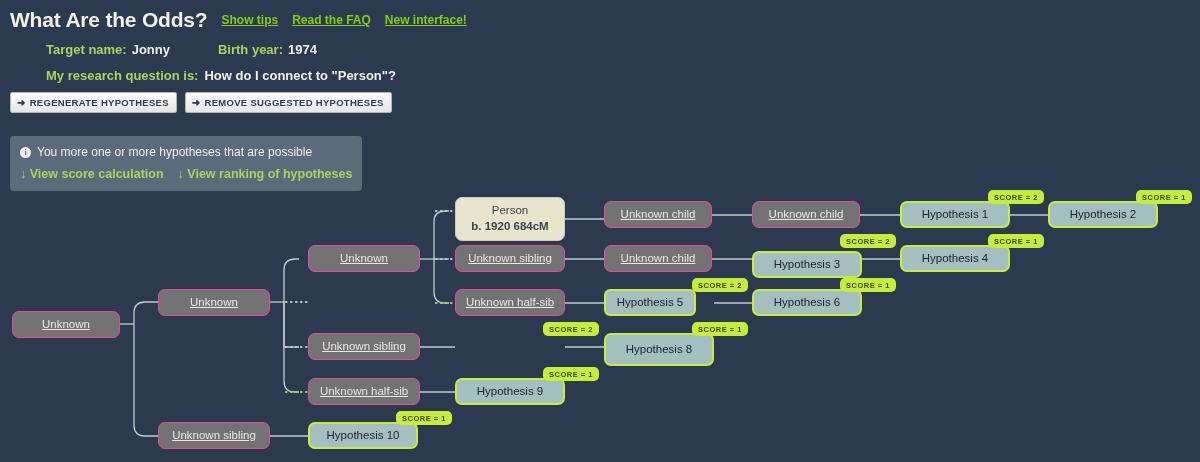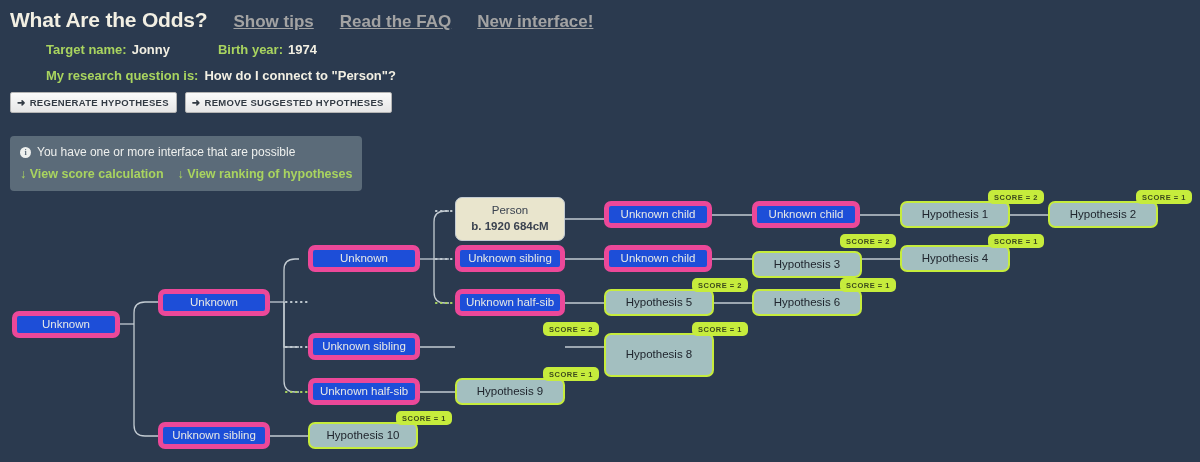--- a/index.html
+++ b/index.html
@@ -17,39 +17,38 @@
   }
 
   
   #header-area {
     position: absolute;
     left: 0; top: 0;
     width: 1200px;
   }
   .title-row {
     display: flex;
-    align-items: flex-end;
+    align-items: center;
     padding: 8px 8px 0 10px;
   }
   #page-title {
     font-size: 21px;
     font-weight: bold;
     color: #f2efe3;
     letter-spacing: -0.2px;
     margin-right: 14px;
   }
   .head-link {
-    font-size: 17px;
-    font-weight: bold;
-    color: #a3a3a3;
+    font-size: 12px;
+    font-weight: bold;
+    color: #84cc16;
     text-decoration: underline;
     margin-right: 14px;
     cursor: pointer;
     white-space: nowrap;
-    margin-left: 12px;
   }
 
   .meta-row {
     padding: 10px 0 0 10px;
     font-size: 13px;
     white-space: nowrap;
   }
   .meta-label {
     color: #a9d45f;
     font-weight: bold;
@@ -159,23 +158,24 @@
     flex-direction: column;
     align-items: center;
     justify-content: center;
     text-align: center;
     font-size: 11.5px;
     line-height: 1.35;
     white-space: nowrap;
     cursor: pointer;
   }
   .node.plain {
-    background: #1d4ed8;
-    border: 5px solid #ec4899;
+    background: #737373;
+    border: 1px solid #ec4899;
     color: #e7e9e6;
+    text-decoration: underline;
   }
   .node.person {
     background: #e9e5cd;
     border: 1px solid #c3cbd2;
     color: #3b4350;
   }
   .node.person .l2 { font-weight: bold; }
   .node.person .l2 .soft { font-weight: bold; }
   .node.hypo {
     background: #a3bfc0;
@@ -225,21 +225,21 @@
     <button class="gbtn">
       <span class="arrow">➜</span>
       <span>REMOVE SUGGESTED HYPOTHESES</span>
     </button>
   </div>
 </div>
 
 <div id="info-panel">
   <div class="info-line">
     <span class="info-i">i</span>
-    <span>You have one or more interface that are possible</span>
+    <span>You more one or more hypotheses that are possible</span>
   </div>
   <div class="info-links">
     <span class="info-link">
       <span>↓</span>
       <span>View score calculation</span>
     </span>
     <span class="info-link">
       <span>↓</span>
       <span>View ranking of hypotheses</span>
     </span>
@@ -342,30 +342,30 @@
     </div>
     <div class="score-badge" style="left: 1136px; top: 190px;">SCORE = 1</div>
     <div class="node hypo" style="left: 752px; top: 251px; width: 110px; height: 27px;">
       <span>Hypothesis 3</span>
     </div>
     <div class="score-badge" style="left: 840px; top: 234px;">SCORE = 2</div>
     <div class="node hypo" style="left: 900px; top: 245px; width: 110px; height: 27px;">
       <span>Hypothesis 4</span>
     </div>
     <div class="score-badge" style="left: 988px; top: 234px;">SCORE = 1</div>
-    <div class="node hypo" style="left: 604px; top: 289px; width: 110px; height: 27px;">
+    <div class="node hypo" style="left: 604px; top: 289px; width: 92px; height: 27px; border-radius: 6px;">
       <span>Hypothesis 5</span>
     </div>
     <div class="score-badge" style="left: 692px; top: 278px;">SCORE = 2</div>
     <div class="node hypo" style="left: 752px; top: 289px; width: 110px; height: 27px;">
       <span>Hypothesis 6</span>
     </div>
     <div class="score-badge" style="left: 840px; top: 278px;">SCORE = 1</div>
     <div class="score-badge" style="left: 543px; top: 322px;">SCORE = 2</div>
-    <div class="node hypo" style="left: 604px; top: 333px; width: 110px; height: 44px; text-align: right;">
+    <div class="node hypo" style="left: 604px; top: 333px; width: 110px; height: 33px; text-align: right;">
       <span>Hypothesis 8</span>
     </div>
     <div class="score-badge" style="left: 692px; top: 322px;">SCORE = 1</div>
     <div class="node hypo" style="left: 455px; top: 378px; width: 110px; height: 27px;">
       <span>Hypothesis 9</span>
     </div>
     <div class="score-badge" style="left: 543px; top: 367px;">SCORE = 1</div>
     <div class="node hypo" style="left: 308px; top: 422px; width: 110px; height: 27px;">
       <span>Hypothesis 10</span>
     </div>

